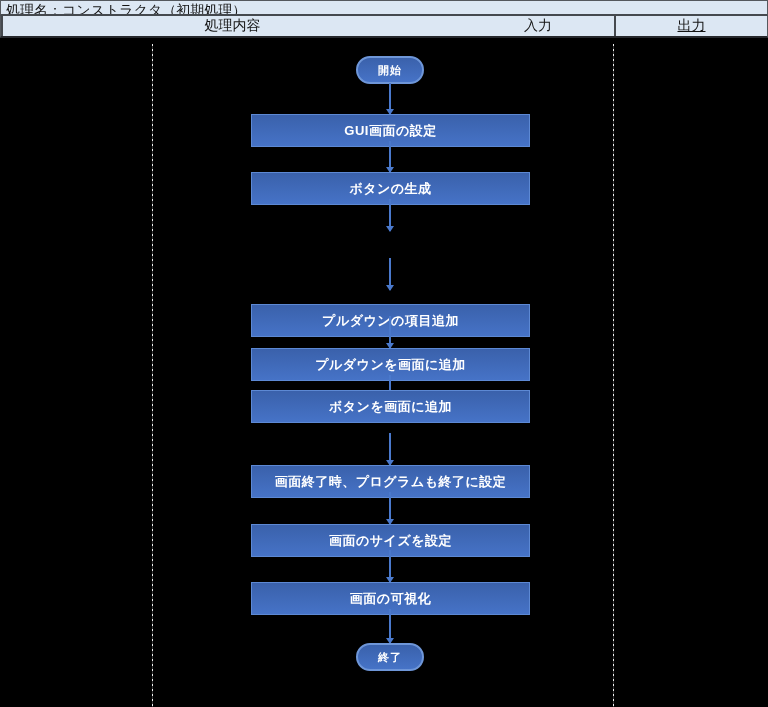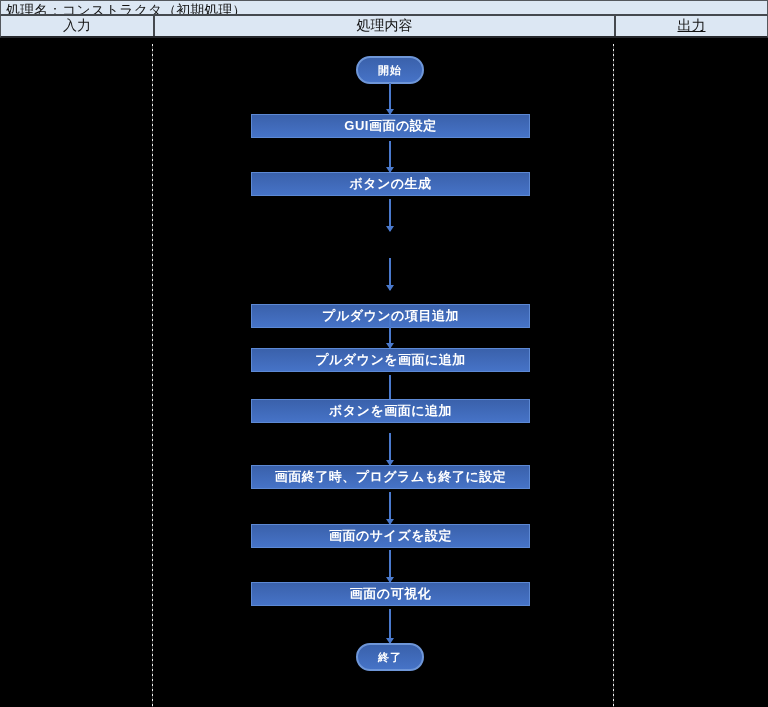--- a/index.html
+++ b/index.html
@@ -70,21 +70,21 @@
     background-image: repeating-linear-gradient(
       to bottom,
       #f2f2f2 0px, #f2f2f2 2px,
       rgba(255,255,255,0.22) 2px, rgba(255,255,255,0.22) 5px);
   }
 
   .box {
     position: absolute;
     left: 251px;
     width: 279px;
-    height: 24px;
+    height: 33px;
     box-sizing: border-box;
     background: linear-gradient(180deg, #38superb 0%, #4673c7 100%);
     background: linear-gradient(180deg, #3a61ab 0%, #4673c7 100%);
     border: 1px solid #5d89d4;
     color: #ffffff;
     font-size: 13px;
     font-weight: 600;
     display: flex;
     align-items: center;
     justify-content: center;
@@ -128,22 +128,22 @@
 </head>
 <body>
 
 <div class="page">
 
   <div class="header">
     <div class="title-row">
       <span>処理名：コンストラクタ（初期処理）</span>
     </div>
     <div class="col-row">
+      <div class="col col-process">処理内容</div>
       <div class="col col-input">入力</div>
-      <div class="col col-process">処理内容</div>
       <div class="col col-output">出力</div>
     </div>
   </div>
 
   <div class="flow-area">
     <div class="vdivider" style="left:152px"></div>
     <div class="vdivider" style="left:613px"></div>
 
     <div class="pill" style="top:12px">開始</div>
 
@@ -155,21 +155,21 @@
 
     <div class="connector" style="top:155px;height:32px"></div>
 
     <div class="connector" style="top:214px;height:32px"></div>
     <div class="box" style="top:260px">プルダウンの項目追加</div>
 
     <div class="connector" style="top:272px;height:32px"></div>
     <div class="box" style="top:304px">プルダウンを画面に追加</div>
 
     <div class="connector" style="top:331px;height:32px"></div>
-    <div class="box" style="top:355px">ボタンを画面に追加</div>
+    <div class="box" style="top:346px">ボタンを画面に追加</div>
 
     <div class="connector" style="top:389px;height:32px"></div>
     <div class="box" style="top:421px">画面終了時、プログラムも終了に設定</div>
 
     <div class="connector" style="top:448px;height:32px"></div>
     <div class="box" style="top:480px">画面のサイズを設定</div>
 
     <div class="connector" style="top:506px;height:32px"></div>
     <div class="box" style="top:538px">画面の可視化</div>
 

